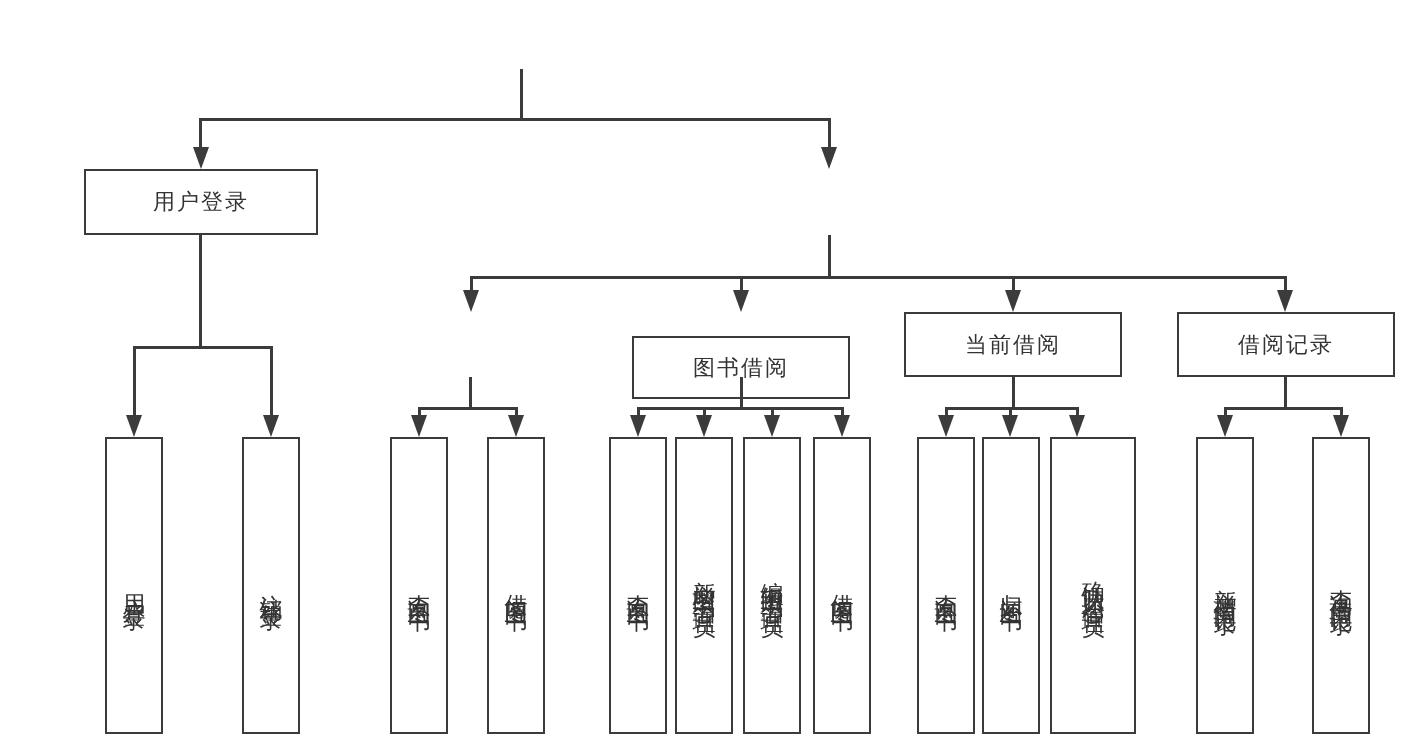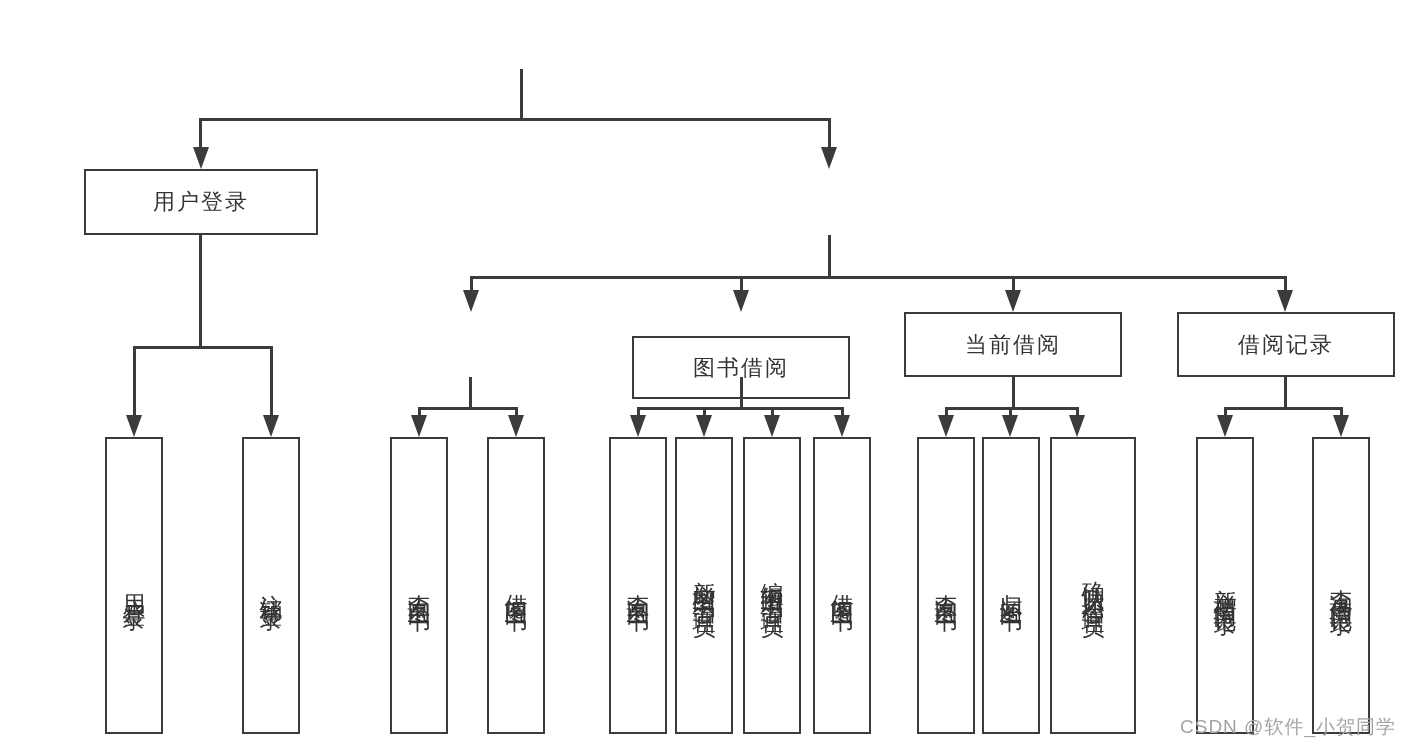--- a/index.html
+++ b/index.html
@@ -121,15 +121,14 @@
   <div class="box leaf" style="left:743px;top:437px;width:58px;height:297px;">编辑图书（管理员）</div>
   <div class="box leaf" style="left:813px;top:437px;width:58px;height:297px;">借阅图书</div>
 
   <div class="box leaf" style="left:917px;top:437px;width:58px;height:297px;">查询图书</div>
   <div class="box leaf" style="left:982px;top:437px;width:58px;height:297px;">归还图书</div>
   <div class="box leaf" style="left:1050px;top:437px;width:86px;height:297px;">确认归还（管理员）</div>
 
   <div class="box leaf" style="left:1196px;top:437px;width:58px;height:297px;">新增借阅记录</div>
   <div class="box leaf" style="left:1312px;top:437px;width:58px;height:297px;">查询借阅记录</div>
 
-  <div class="watermark">CSDN @软件_小贺同学</div>
 
 </div>
 
 </body></html>

